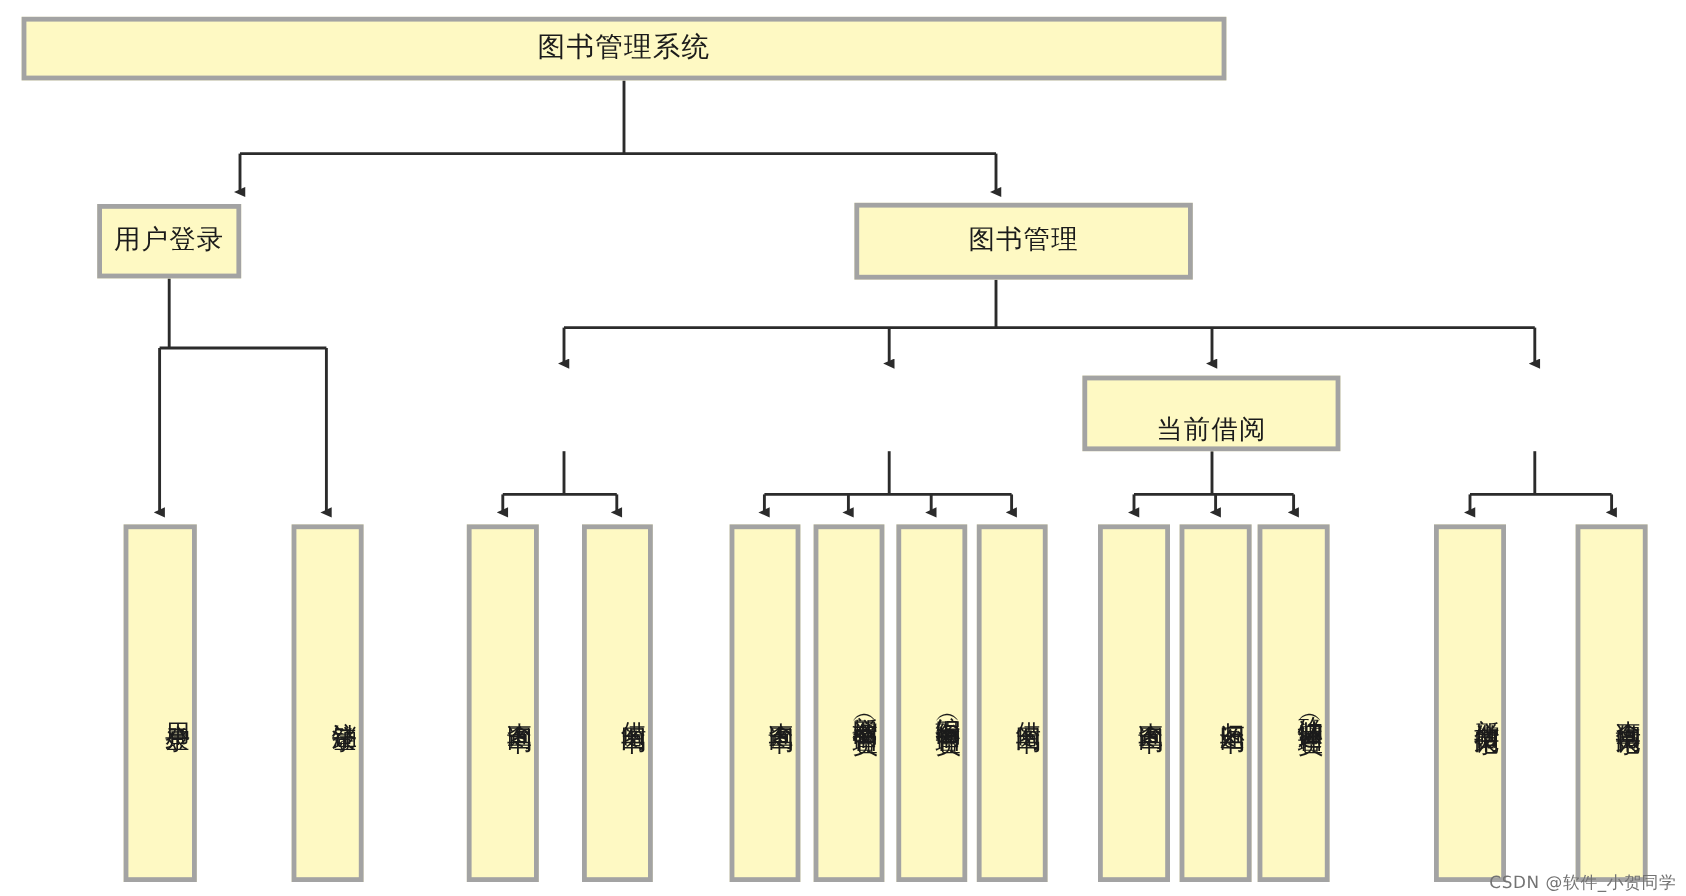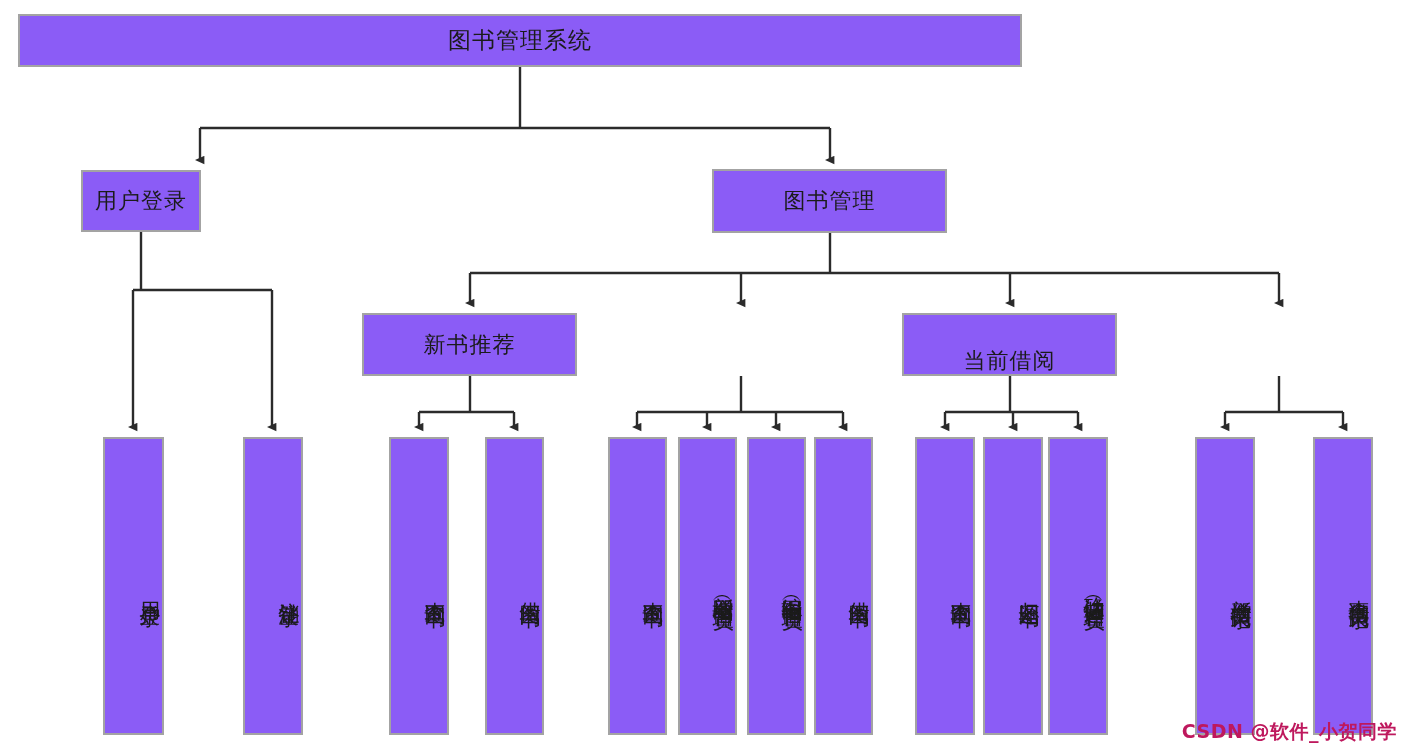--- a/index.html
+++ b/index.html
@@ -21,22 +21,22 @@
     position: absolute;
     left: 0;
     top: 0;
     width: 1405px;
     height: 747px;
     pointer-events: none;
   }
   .node {
     position: absolute;
     box-sizing: border-box;
-    border: 2px solid #a3a3a3;
-    background: #8b5cf6;
+    border: 4px solid #a3a3a3;
+    background: #fef9c3;
     display: flex;
     align-items: center;
     justify-content: center;
     color: #1b1b1b;
     line-height: 1.18;
   }
   .node.horiz {
     font-size: 22px;
     letter-spacing: 1px;
   }
@@ -52,25 +52,24 @@
   .node.vert .vtext {
     writing-mode: vertical-rl;
     text-orientation: upright;
     white-space: nowrap;
   }
   .node.root { font-size: 23px; }
   #watermark {
     position: absolute;
     right: 8px;
     bottom: 2px;
-    font-size: 19px;
-    color: #be185d;
+    font-size: 14px;
+    color: #737373;
     letter-spacing: 0.5px;
     white-space: nowrap;
-    font-weight: bold;
   }
 </style>
 </head>
 <body>
 
 <div id="stage">
 
   <svg id="wires" viewBox="0 0 1405 747" xmlns="http://www.w3.org/2000/svg">
     <defs>
       <marker id="arrow" markerWidth="10" markerHeight="10" refX="4.2" refY="5" orient="auto" markerUnits="userSpaceOnUse">
@@ -121,27 +120,24 @@
     </g>
   </svg>
 
   <div class="node horiz root" style="left: 18px; top: 14px; width: 1004px; height: 53px;">
     <span>图书管理系统</span>
   </div>
 
   <div class="node horiz" style="left: 81px; top: 170px; width: 120px; height: 62px;">
     <span>用户登录</span>
   </div>
-  <div class="node horiz" style="left: 712px; top: 169px; width: 235px; height: 64px;">
+  <div class="node horiz" style="left: 712px; top: 169px; width: 282px; height: 64px;">
     <span>图书管理</span>
   </div>
 
-  <div class="node horiz" style="left: 362px; top: 313px; width: 215px; height: 63px;">
-    <span>新书推荐</span>
-  </div>
   <div class="node horiz" style="left: 902px; top: 313px; width: 215px; height: 63px; align-items: flex-end;">
     <span>当前借阅</span>
   </div>
 
   <div class="node vert" style="left: 103px; top: 437px; width: 61px; height: 298px;">
     <span class="vtext">用户登录</span>
   </div>
   <div class="node vert" style="left: 243px; top: 437px; width: 60px; height: 298px;">
     <span class="vtext">注销登录</span>
   </div>

